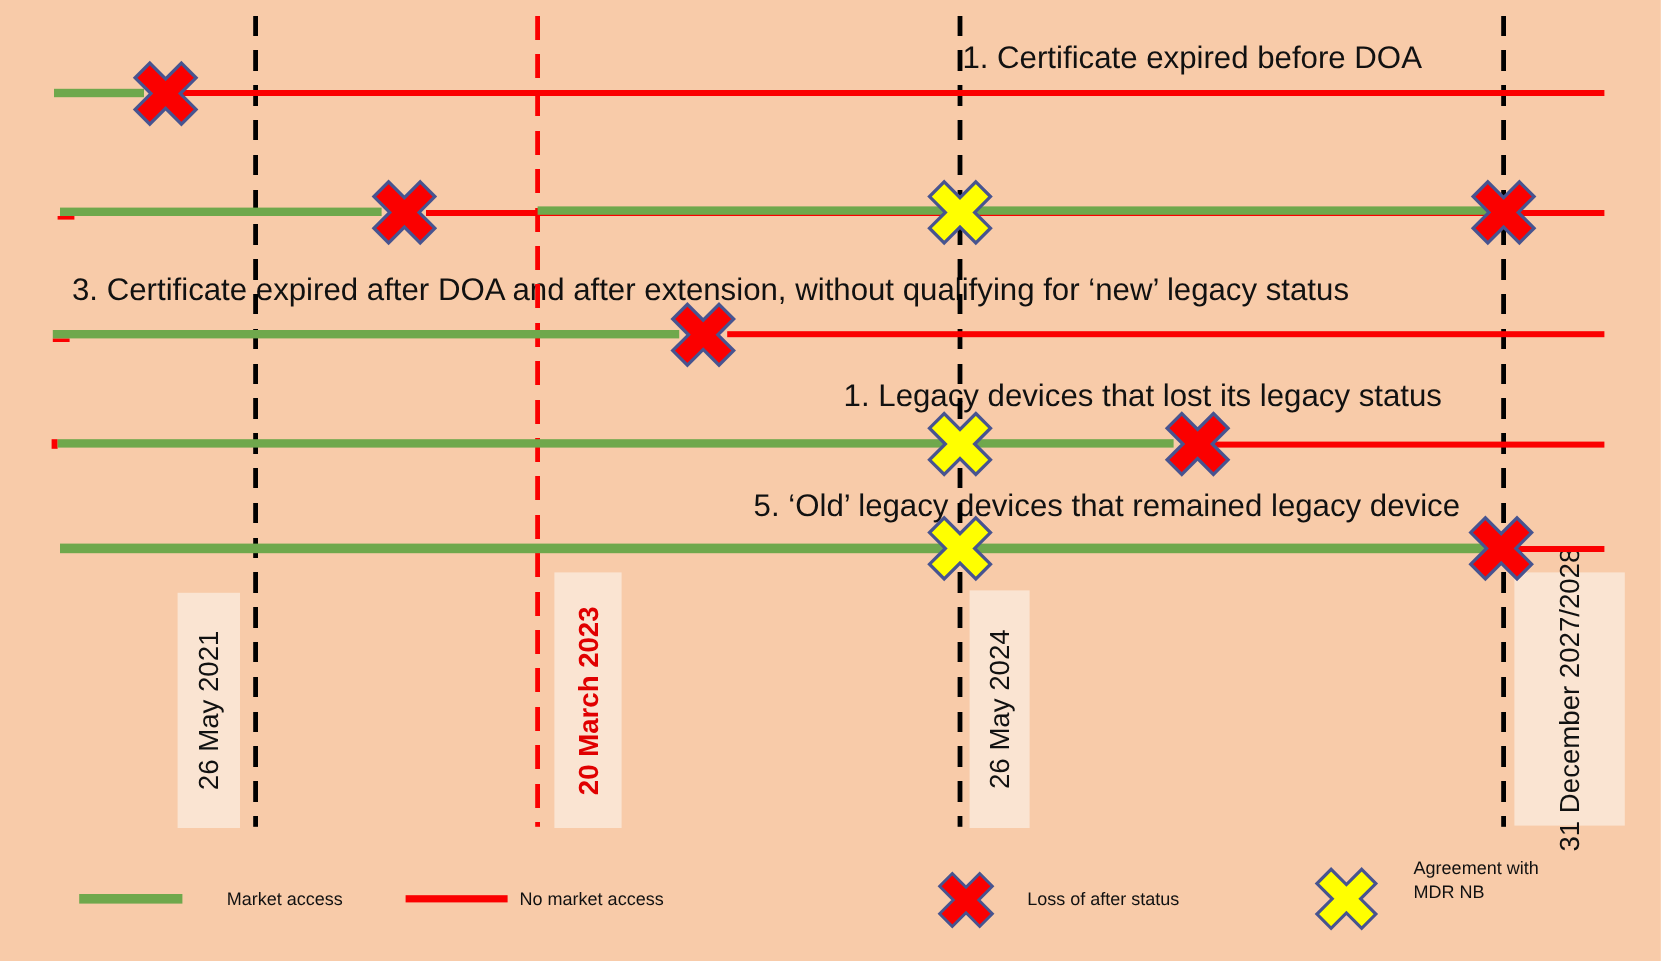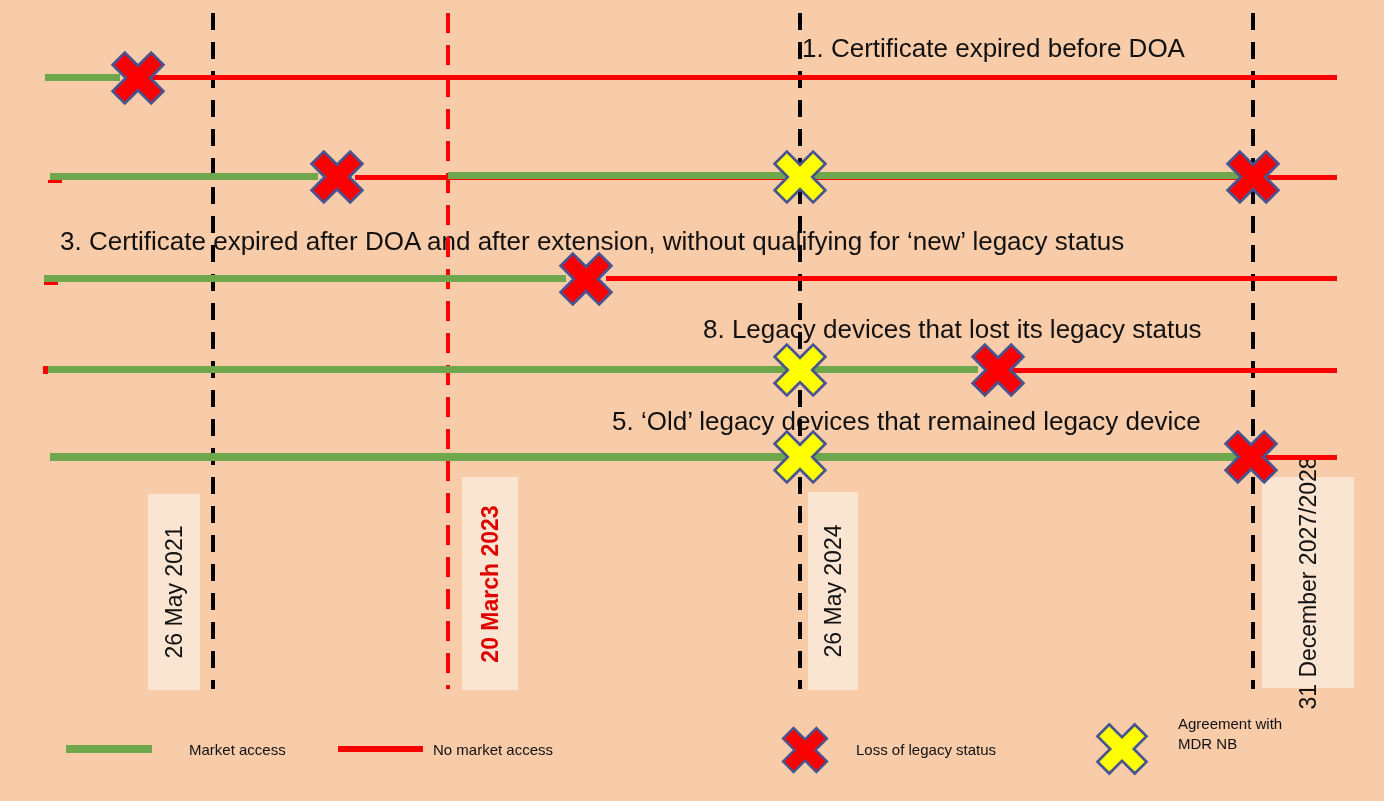--- a/index.html
+++ b/index.html
@@ -70,45 +70,45 @@
     <div class="marker" style="left: 1223px; top: 147px;"><svg viewBox="-33 -33 66 66" width="60" height="60">
         <polygon points="-9.5,-30 9.5,-30 9.5,-9.5 30,-9.5 30,9.5 9.5,9.5 9.5,30 -9.5,30 -9.5,9.5 -30,9.5 -30,-9.5 -9.5,-9.5" transform="rotate(45)" fill="#FB0000" stroke="#475490" stroke-width="3"></polygon>
       </svg></div>
     <div class="scenario-label" style="left: 60px; top: 226px;">3. Certificate expired after DOA and after extension, without qualifying for ‘new’ legacy status</div>
     <div class="seg red" style="left: 44px; width: 14px; top: 282px; height: 3px; background: rgb(251, 0, 0);"></div>
     <div class="seg red" style="left: 606px; width: 731px; top: 276px; height: 5px; background: rgb(251, 0, 0);"></div>
     <div class="seg green" style="left: 44px; width: 522px; top: 275px; height: 7px; background: rgb(111, 168, 76);"></div>
     <div class="marker" style="left: 556px; top: 249px;"><svg viewBox="-33 -33 66 66" width="60" height="60">
         <polygon points="-9.5,-30 9.5,-30 9.5,-9.5 30,-9.5 30,9.5 9.5,9.5 9.5,30 -9.5,30 -9.5,9.5 -30,9.5 -30,-9.5 -9.5,-9.5" transform="rotate(45)" fill="#FB0000" stroke="#475490" stroke-width="3"></polygon>
       </svg></div>
-    <div class="scenario-label" style="left: 703px; top: 314px;">8. Legacy devices that lost its legacy status</div>
+    <div class="scenario-label" style="left: 703px; top: 314px;">1. Legacy devices that lost its legacy status</div>
     <div class="seg red" style="left: 43px; width: 5px; top: 366px; height: 8px; background: rgb(251, 0, 0);"></div>
     <div class="seg red" style="left: 1000px; width: 337px; top: 368px; height: 5px; background: rgb(251, 0, 0);"></div>
     <div class="seg green" style="left: 48px; width: 930px; top: 366px; height: 7px; background: rgb(111, 168, 76);"></div>
     <div class="marker" style="left: 770px; top: 340px;"><svg viewBox="-33 -33 66 66" width="60" height="60">
         <polygon points="-9.5,-30 9.5,-30 9.5,-9.5 30,-9.5 30,9.5 9.5,9.5 9.5,30 -9.5,30 -9.5,9.5 -30,9.5 -30,-9.5 -9.5,-9.5" transform="rotate(45)" fill="#FFFF00" stroke="#475490" stroke-width="3"></polygon>
       </svg></div>
     <div class="marker" style="left: 968px; top: 340px;"><svg viewBox="-33 -33 66 66" width="60" height="60">
         <polygon points="-9.5,-30 9.5,-30 9.5,-9.5 30,-9.5 30,9.5 9.5,9.5 9.5,30 -9.5,30 -9.5,9.5 -30,9.5 -30,-9.5 -9.5,-9.5" transform="rotate(45)" fill="#FB0000" stroke="#475490" stroke-width="3"></polygon>
       </svg></div>
-    <div class="scenario-label" style="left: 612px; top: 406px;">5. ‘Old’ legacy devices that remained legacy device</div>
+    <div class="scenario-label" style="left: 628px; top: 406px;">5. ‘Old’ legacy devices that remained legacy device</div>
     <div class="seg red" style="left: 1250px; width: 87px; top: 455px; height: 5px; background: rgb(251, 0, 0);"></div>
     <div class="seg green" style="left: 50px; width: 1188px; top: 453px; height: 8px; background: rgb(111, 168, 76);"></div>
     <div class="marker" style="left: 770px; top: 427px;"><svg viewBox="-33 -33 66 66" width="60" height="60">
         <polygon points="-9.5,-30 9.5,-30 9.5,-9.5 30,-9.5 30,9.5 9.5,9.5 9.5,30 -9.5,30 -9.5,9.5 -30,9.5 -30,-9.5 -9.5,-9.5" transform="rotate(45)" fill="#FFFF00" stroke="#475490" stroke-width="3"></polygon>
       </svg></div>
     <div class="marker" style="left: 1221px; top: 427px;"><svg viewBox="-33 -33 66 66" width="60" height="60">
         <polygon points="-9.5,-30 9.5,-30 9.5,-9.5 30,-9.5 30,9.5 9.5,9.5 9.5,30 -9.5,30 -9.5,9.5 -30,9.5 -30,-9.5 -9.5,-9.5" transform="rotate(45)" fill="#FB0000" stroke="#475490" stroke-width="3"></polygon>
       </svg></div>
     <div class="legend-swatch" style="left: 66px; top: 745px; width: 86px; height: 8px; background: rgb(111, 168, 76);"></div>
     <div class="legend-label" style="left: 177px; top: 740px; margin-left: 12px;">Market access</div>
     <div class="legend-swatch" style="left: 338px; top: 746px; width: 85px; height: 6px; background: rgb(251, 0, 0);"></div>
     <div class="legend-label" style="left: 433px; top: 740px;">No market access</div>
     <div class="marker" style="left: 779px; top: 724px;"><svg viewBox="-33 -33 66 66" width="52" height="52">
         <polygon points="-9.5,-30 9.5,-30 9.5,-9.5 30,-9.5 30,9.5 9.5,9.5 9.5,30 -9.5,30 -9.5,9.5 -30,9.5 -30,-9.5 -9.5,-9.5" transform="rotate(45)" fill="#FB0000" stroke="#475490" stroke-width="3"></polygon>
       </svg></div>
-    <div class="legend-label" style="left: 856px; top: 740px;">Loss of legacy status</div>
+    <div class="legend-label" style="left: 856px; top: 740px;">Loss of after status</div>
     <div class="marker" style="left: 1093px; top: 720px;"><svg viewBox="-33 -33 66 66" width="58" height="58">
         <polygon points="-9.5,-30 9.5,-30 9.5,-9.5 30,-9.5 30,9.5 9.5,9.5 9.5,30 -9.5,30 -9.5,9.5 -30,9.5 -30,-9.5 -9.5,-9.5" transform="rotate(45)" fill="#FFFF00" stroke="#475490" stroke-width="3"></polygon>
       </svg></div>
     <div class="legend-label" style="left: 1178px; top: 714px;">Agreement with
 MDR NB</div>
   </div>
 
 </body></html>

